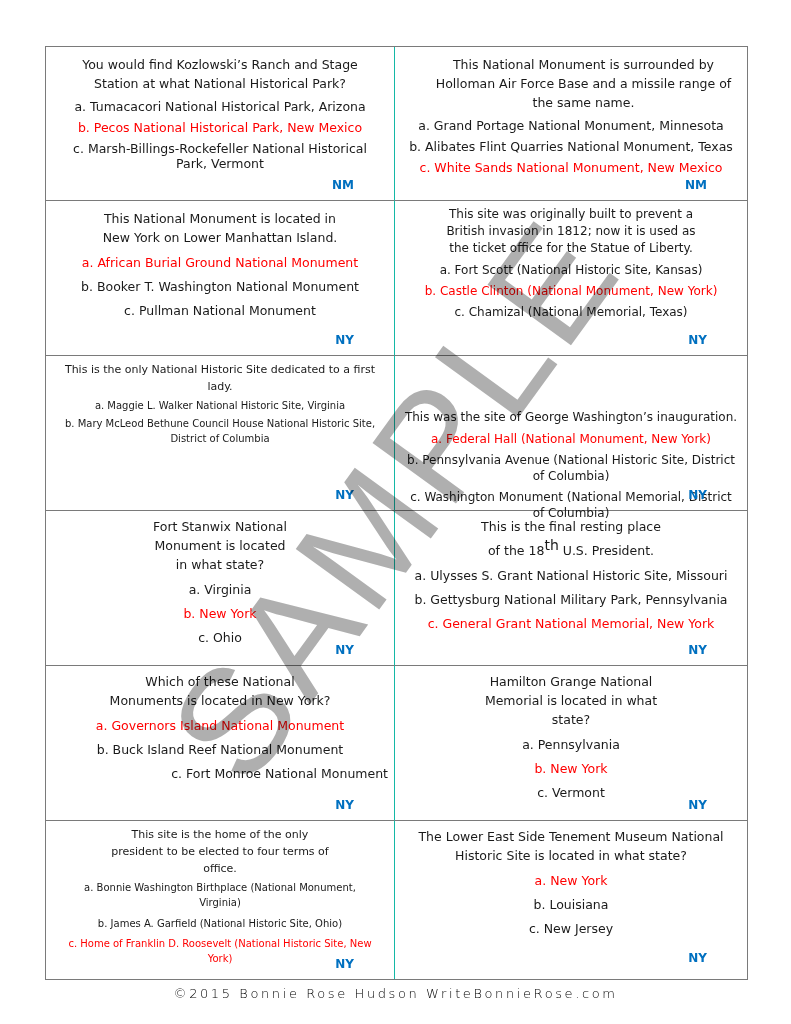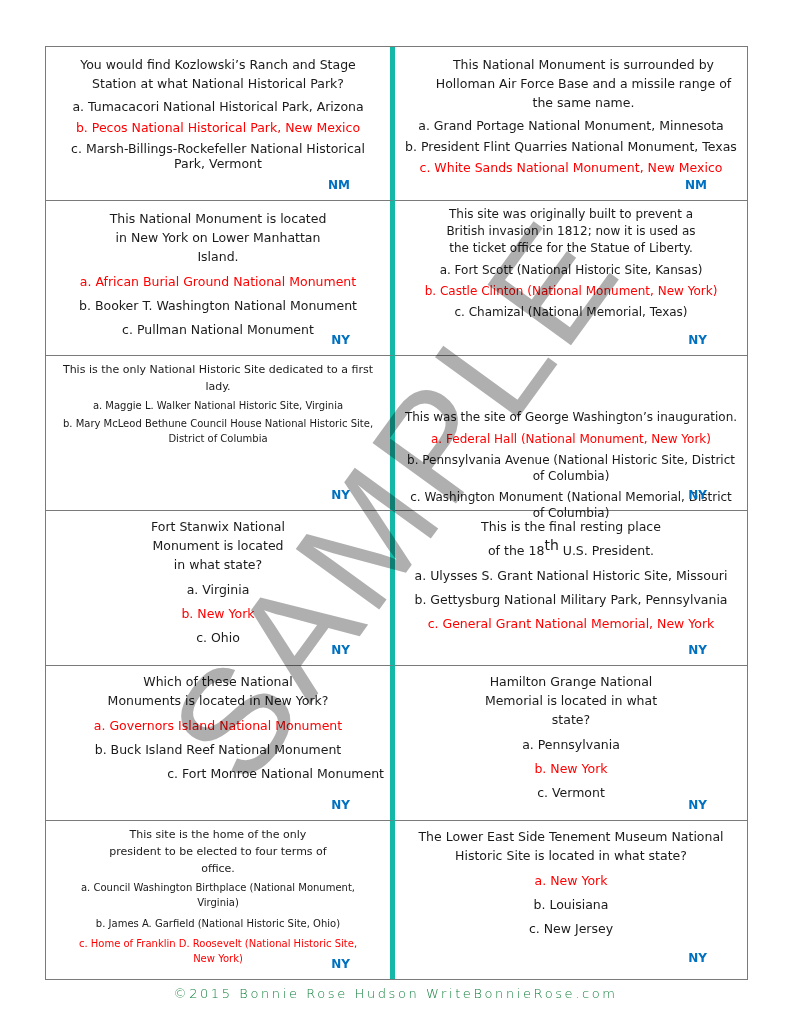--- a/index.html
+++ b/index.html
@@ -2,39 +2,39 @@
 <html><head>
   <meta charset="utf-8">
   <style>
     html, body { margin: 0; padding: 0; background: #ffffff; }
     body { width: 791px; height: 1024px; position: relative; overflow: hidden;
            font-family: "DejaVu Sans", "Liberation Sans", sans-serif; color: #1a1a1a; }
     .grid { position: absolute; left: 45px; top: 46px; width: 701px; height: 932px;
             border: 1px solid #7a7a7a; display: grid;
             grid-template-columns: 349px 352px;
             grid-template-rows: 154px 155px 155px 155px 155px 158px; }
-    .card { position: relative; border-right: 5px solid #14b8a6; border-bottom: 1px solid #7a7a7a;
+    .card { position: relative; border-right: 1px solid #14b8a6; border-bottom: 1px solid #7a7a7a;
             box-sizing: border-box; text-align: center; padding: 4px 6px 0 6px; }
     .card.right { border-right: none; }
     .card.last { border-bottom: none; }
     .card p { margin: 0; }
     .q { font-size: 12.5px; line-height: 19px; }
     .opt { font-size: 12.5px; line-height: 15px; margin-top: 6px !important; }
     .opt.correct { color: #ff0000; font-weight: normal; }
     .small .q { font-size: 11px; line-height: 17px; }
     .small .opt { font-size: 10px; line-height: 15px; margin-top: 3px !important; }
     .med .q { font-size: 12px; line-height: 17px; }
     .med .opt { font-size: 12px; line-height: 16px; margin-top: 5px !important; }
     .state { position: absolute; right: 40px; bottom: 8px; color: #0070c0;
              font-weight: bold; font-size: 12px; }
     .card.right .state { right: 40px; }
     sup { font-size: 14px; }
     .footer { position: absolute; top: 986px; left: 0; width: 791px; text-align: center;
               font-family: "DejaVu Sans", sans-serif; font-size: 13px; letter-spacing: 2.6px;
-              color: #15803d; font-weight: 300; }
+              color: #000000; font-weight: 300; }
     .watermark { position: absolute; left: 395px; top: 500px; transform: translate(-50%, -50%) rotate(-54deg);
                  font-family: "Liberation Sans", sans-serif; font-size: 150px; letter-spacing: 6px;
                  color: transparent; -webkit-text-stroke: 0; pointer-events: none;
                  color: rgba(110,110,110,0.55); font-weight: normal; white-space: nowrap;
                  mix-blend-mode: multiply; }
   </style>
 </head>
 <body>
 
 <div class="grid">
@@ -43,21 +43,21 @@
     <p class="q" style="padding:0 28px;">You would find Kozlowski’s Ranch and Stage Station at what National Historical Park?</p>
     <p class="opt">a. Tumacacori National Historical Park, Arizona</p>
     <p class="opt correct">b. Pecos National Historical Park, New Mexico</p>
     <p class="opt" style="padding:0 6px;">c.   Marsh-Billings-Rockefeller National Historical Park, Vermont</p>
     <span class="state">NM</span>
   </div>
 
   <div class="card right" style="padding-top:8px;">
     <p class="q" style="padding:0 2px;margin-left:25px;">This National Monument is surrounded by Holloman Air Force Base and a missile range of the same name.</p>
     <p class="opt">a. Grand Portage National Monument, Minnesota</p>
-    <p class="opt">b. President Flint Quarries National Monument, Texas</p>
+    <p class="opt">b. Alibates Flint Quarries National Monument, Texas</p>
     <p class="opt correct">c. White Sands National Monument, New Mexico</p>
     <span class="state">NM</span>
   </div>
 
   <div class="card" style="padding-top:8px;">
     <p class="q" style="padding:0 50px;">This National Monument is located in New York on Lower Manhattan Island.</p>
     <p class="opt correct" style="margin-top:8px !important;">a. African Burial Ground National Monument</p>
     <p class="opt" style="margin-top:9px !important;">b. Booker T. Washington National Monument</p>
     <p class="opt" style="margin-top:9px !important;">c. Pullman National Monument</p>
     <span class="state">NY</span>
@@ -113,21 +113,21 @@
   <div class="card right" style="padding-top:6px;">
     <p class="q" style="padding:0 70px;">Hamilton Grange National Memorial is located in  what state?</p>
     <p class="opt" style="margin-top:8px !important;">a. Pennsylvania</p>
     <p class="opt correct" style="margin-top:9px !important;">b. New York</p>
     <p class="opt" style="margin-top:9px !important;">c. Vermont</p>
     <span class="state">NY</span>
   </div>
 
   <div class="card last small" style="padding-top:5px;">
     <p class="q" style="padding:0 55px;">This site is the home of the only president to be elected to four terms of office.</p>
-    <p class="opt" style="padding:0 14px;">a. Council Washington Birthplace (National Monument, Virginia)</p>
+    <p class="opt" style="padding:0 14px;">a. Bonnie Washington Birthplace (National Monument, Virginia)</p>
     <p class="opt" style="margin-top:6px !important;">b. James A. Garfield (National Historic Site, Ohio)</p>
     <p class="opt correct" style="padding:0 16px; margin-top:5px !important;">c. Home of Franklin D. Roosevelt (National Historic Site, New York)</p>
     <span class="state">NY</span>
   </div>
 
   <div class="card right last" style="padding-top:6px;">
     <p class="q" style="padding:0 10px;">The Lower East Side Tenement Museum National Historic Site is located in what state?</p>
     <p class="opt correct" style="margin-top:8px !important;">a. New York</p>
     <p class="opt" style="margin-top:9px !important;">b. Louisiana</p>
     <p class="opt" style="margin-top:9px !important;">c. New Jersey</p>

